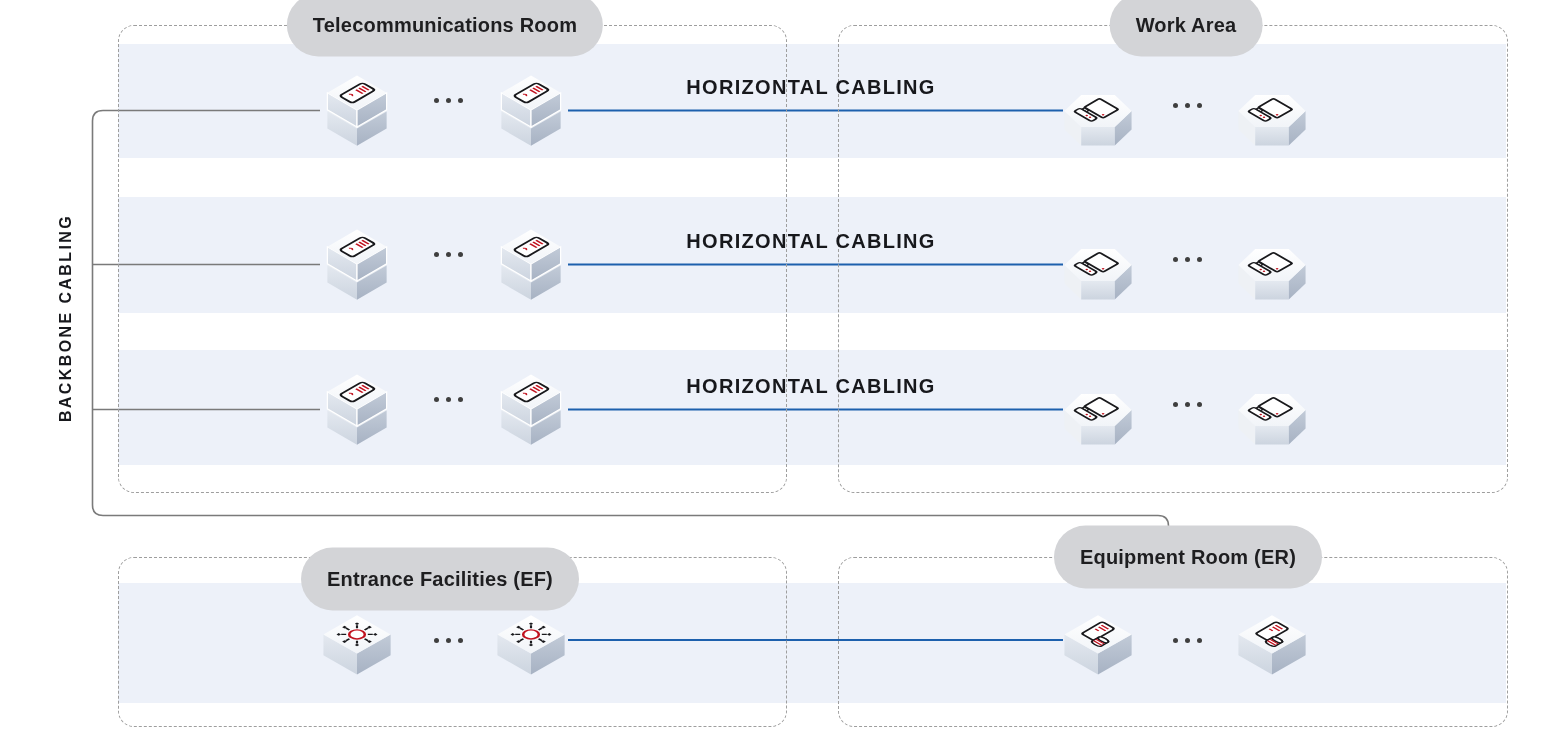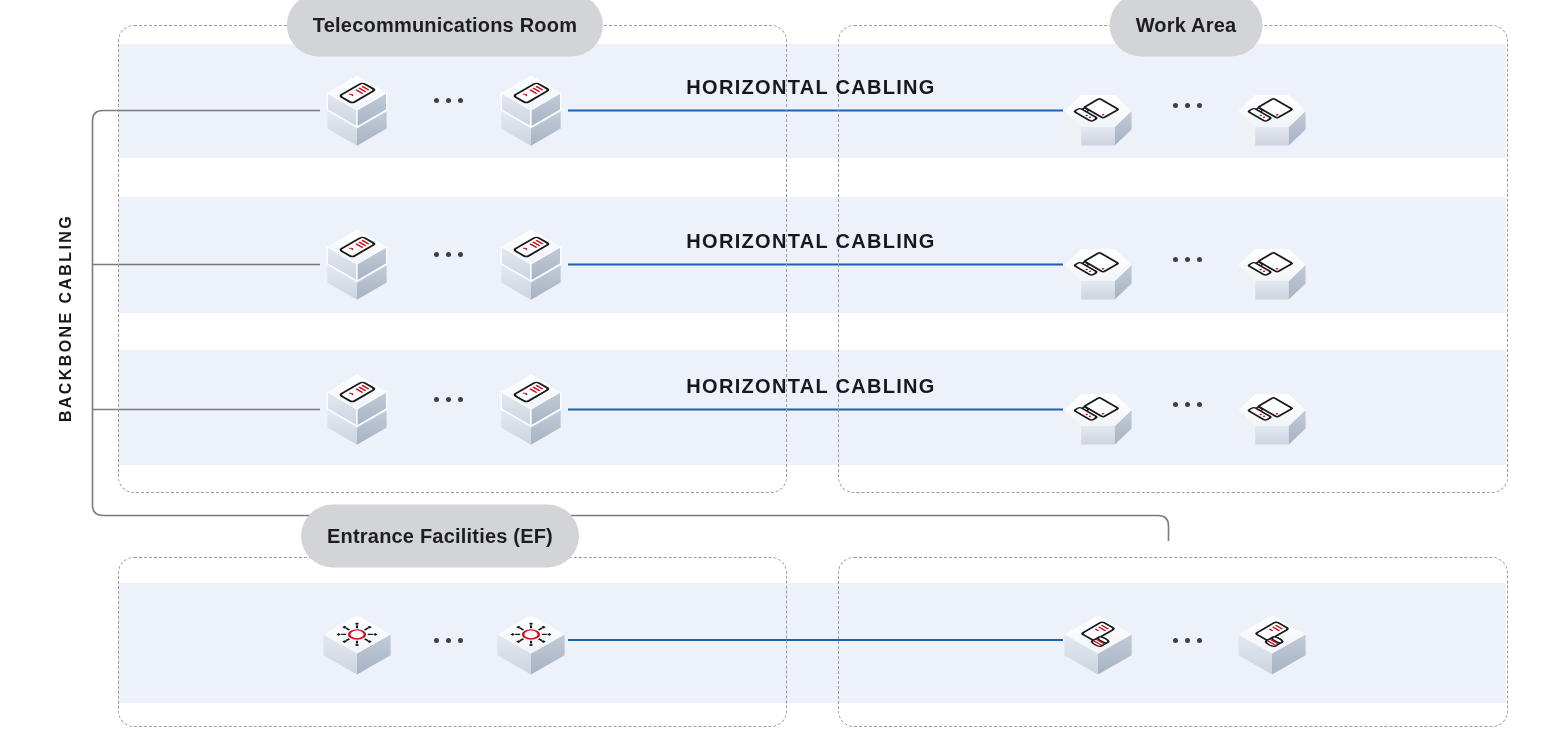--- a/index.html
+++ b/index.html
@@ -149,21 +149,22 @@
     <path class="wire-blue" d="M568 640 H1063"></path>
   </svg>
 
   <div class="dashed-box" style="left:118px;top:25px;width:667px;height:466px"></div>
   <div class="dashed-box" style="left:838px;top:25px;width:668px;height:466px"></div>
   <div class="dashed-box" style="left:118px;top:557px;width:667px;height:168px"></div>
   <div class="dashed-box" style="left:838px;top:557px;width:668px;height:168px"></div>
 
   <div class="pill" style="left:445px;top:25px">Telecommunications Room</div>
   <div class="pill" style="left:1186px;top:25px">Work Area</div>
-  <div class="pill" style="left:440px;top:536px">Entrance Facilities (EF)</div>
+  <div class="pill" style="left:440px;top:579px">Entrance Facilities (EF)</div>
+  <div class="pill" style="left:1188px;top:557px">Equipment Room (ER)</div>
 
   <div class="h-label" style="left:811px;top:76px">HORIZONTAL CABLING</div>
   <div class="h-label" style="left:811px;top:230px">HORIZONTAL CABLING</div>
   <div class="h-label" style="left:811px;top:375px">HORIZONTAL CABLING</div>
   <div class="v-label" style="left:66px;top:318px">BACKBONE CABLING</div>
 
   <svg class="icon" style="left:318px;top:73.5px" width="78" height="73.3">
       <use href="#sym-patch"></use>
     </svg>
   <svg class="icon" style="left:492px;top:73.5px" width="78" height="73.3">

